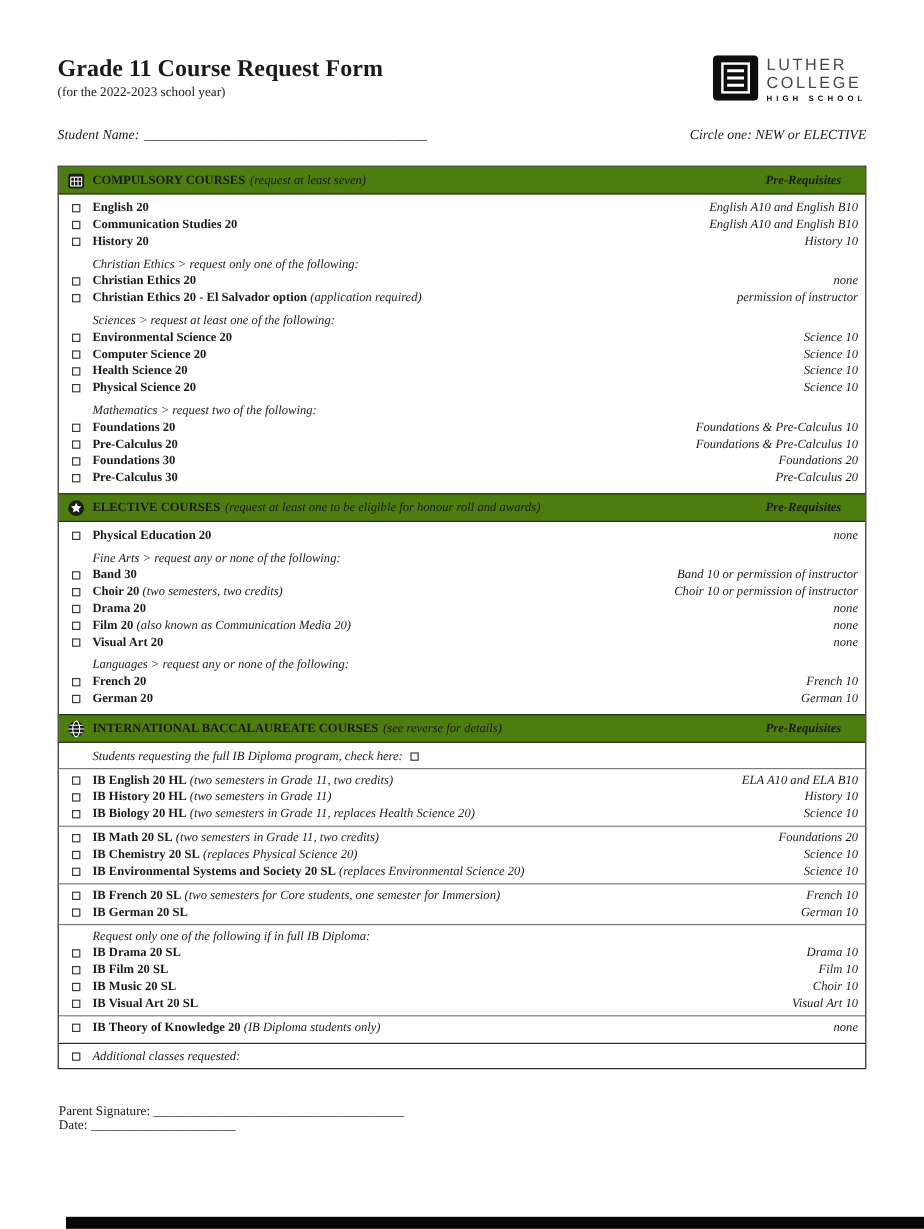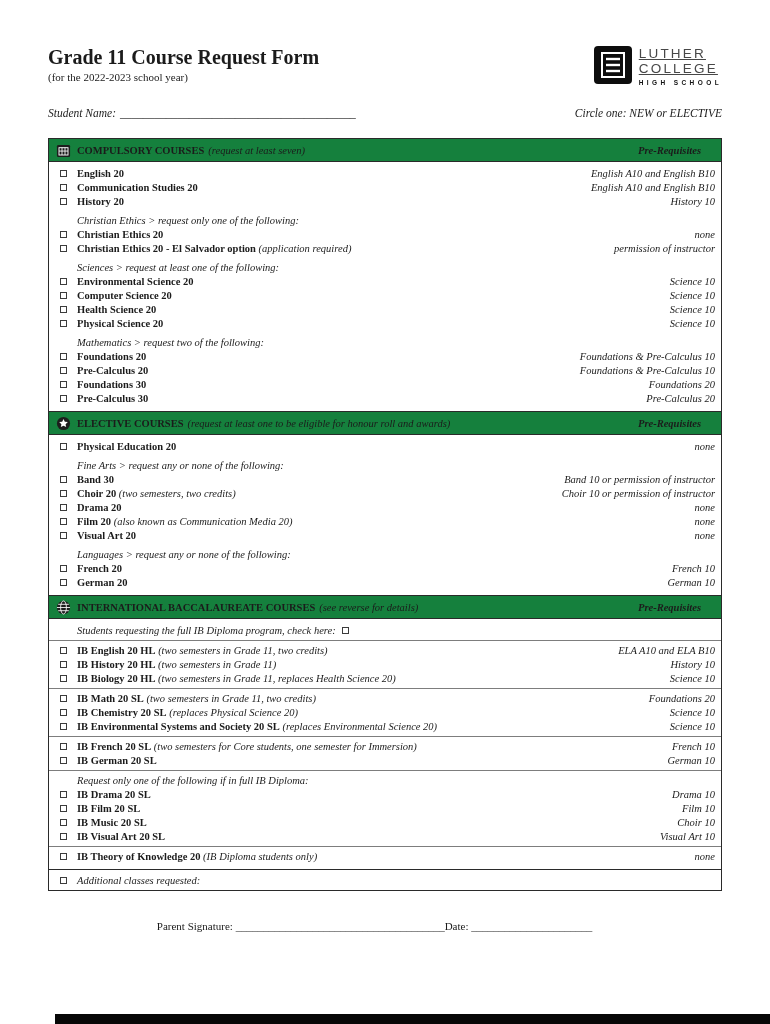--- a/index.html
+++ b/index.html
@@ -7,44 +7,44 @@
     width:770px;height:1024px;background:#ffffff;color:#1b1b1b;
     font-family:"Liberation Serif","DejaVu Serif",serif;
     position:relative;overflow:hidden;
   }
   .header-row{position:absolute;top:46px;left:48px;right:48px;display:flex;justify-content:space-between;align-items:flex-start;}
   .page-title{font-size:20px;font-weight:bold;margin:0;line-height:22px;}
   .page-subtitle{font-size:11px;margin-top:3px;}
   .logo{display:flex;gap:7px;align-items:flex-start;}
   .logo-mark{width:38px;height:38px;display:inline-block;}
   .logo-text{font-family:"Liberation Sans","DejaVu Sans",sans-serif;color:#474747;padding-top:1px;}
-  .logo-l1{font-size:13.5px;letter-spacing:2.2px;line-height:14.5px;font-weight:500;text-decoration:underline;}
+  .logo-l1{font-size:13.5px;letter-spacing:2.2px;line-height:14.5px;font-weight:500;}
   .logo-l2{font-size:6.5px;letter-spacing:3.4px;color:#111;margin-top:3px;font-weight:700;}
   .student-row{position:absolute;top:107px;left:48px;right:48px;display:flex;justify-content:space-between;font-size:11.5px;font-style:italic;}
   .blank-line{margin-left:4px;}
   .course-table{position:absolute;top:138px;left:48px;right:48px;border:1.5px solid #2a2a2a;background:#fff;}
-  .section-header{display:flex;align-items:center;height:22px;background:#15803d;border-top:1.2px solid #2a2a2a;border-bottom:1.2px solid #2a2a2a;}
+  .section-header{display:flex;align-items:center;height:22px;background:#4d7c0f;border-top:1.2px solid #2a2a2a;border-bottom:1.2px solid #2a2a2a;}
   .section:first-child .section-header{border-top:none;}
   .icon-cell{flex:0 0 28px;display:flex;justify-content:center;align-items:center;}
   .sec-title{font-weight:bold;font-size:10.5px;}
   .sec-note{font-style:italic;font-size:10.5px;margin-left:4px;}
   .prereq-header{margin-left:auto;font-weight:bold;font-style:italic;font-size:10.5px;padding-right:20px;}
   .section-body{padding:2px 0 3px;}
   .group{padding:2.5px 0;}
   .has-dividers .group + .group{border-top:1px solid #7d7d7d;}
   .group-note{font-style:italic;font-size:10.5px;margin-left:28px;line-height:14px;display:flex;align-items:center;gap:6px;}
   .row{display:flex;align-items:center;height:14px;line-height:14px;}
   .cb-cell{flex:0 0 28px;display:flex;justify-content:center;}
   .cb{width:5px;height:5px;border:1px solid #3c3c3c;display:inline-block;background:#fff;}
   .course-name{font-weight:bold;font-size:10.5px;white-space:nowrap;}
   .course-detail{font-weight:normal;font-style:italic;}
   .prereq{margin-left:auto;font-style:italic;font-size:10.5px;padding-right:6px;white-space:nowrap;}
   .footer-row{border-top:1.2px solid #2a2a2a;display:flex;align-items:center;height:20px;}
   .footer-text{font-style:italic;font-size:10.5px;}
-  .signature-row{position:absolute;top:920px;left:49px;right:48px;display:flex;justify-content:center;font-size:11px;}
+  .signature-row{position:absolute;top:920px;left:49px;right:48px;display:flex;justify-content:space-between;font-size:11px;flex-direction:column;}
   .signature-row .right-part{margin-right:22px;}
   .bottom-bar{position:absolute;bottom:0;left:55px;right:0;height:10px;background:#070707;}
 </style>
 </head>
 <body>
 
 <div class="page">
 
   <div class="header-row">
     <div class="title-block">

